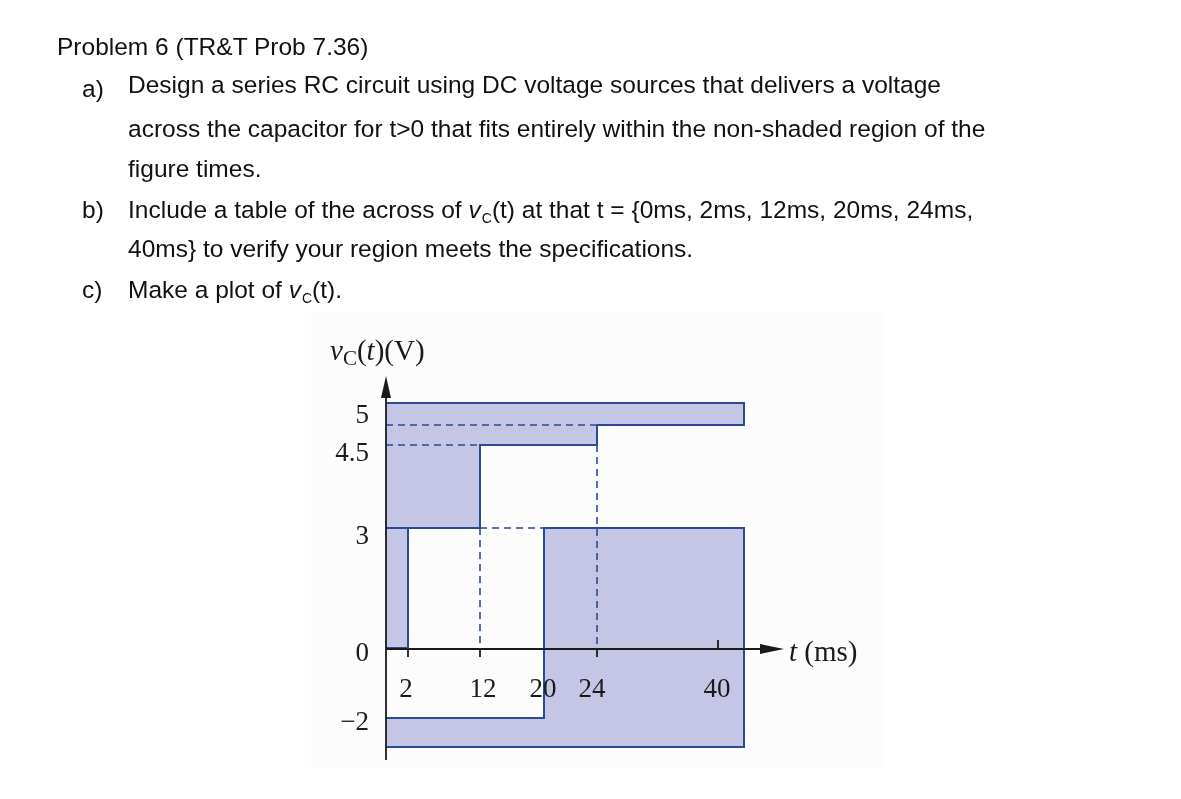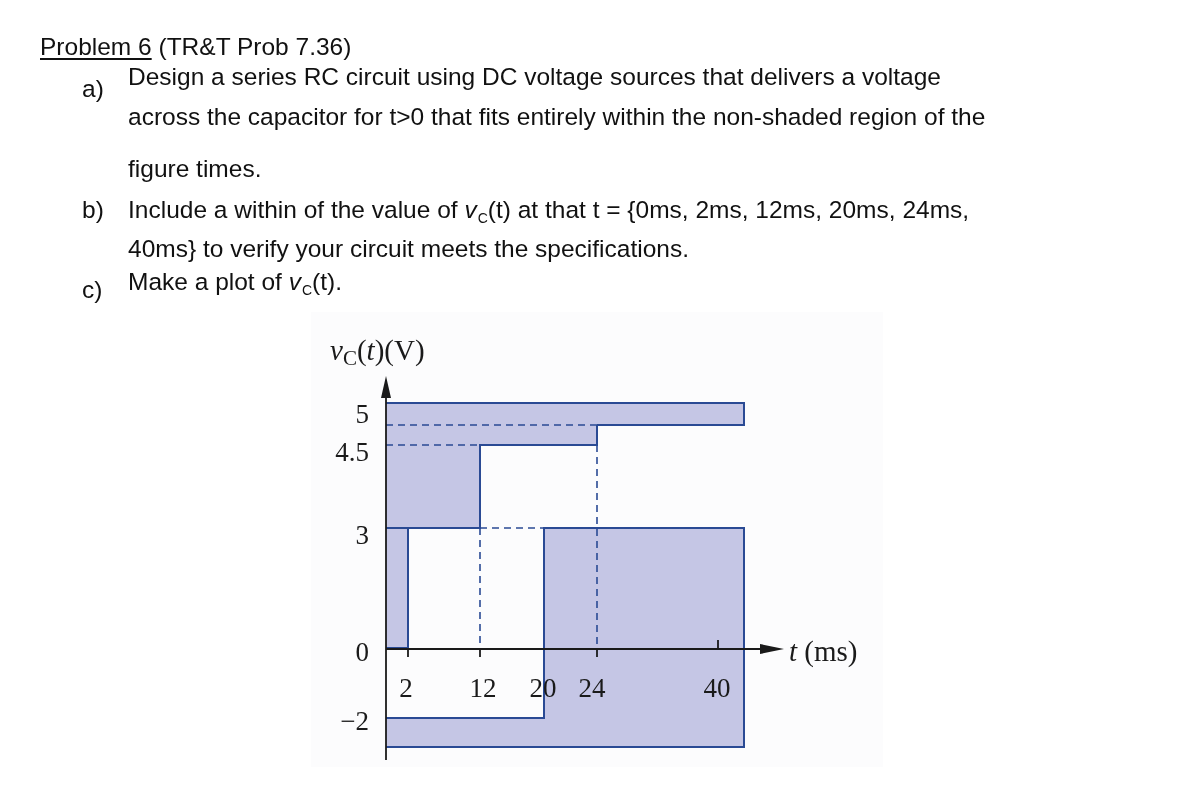--- a/index.html
+++ b/index.html
@@ -1,47 +1,47 @@
 <!DOCTYPE html>
 <html><head>
 <meta charset="utf-8">
 <style>
   html, body { margin:0; padding:0; background:#ffffff; }
   body { width:1181px; height:799px; position:relative; overflow:hidden;
          font-family:"Liberation Sans", sans-serif; color:#111; }
   .line { position:absolute; font-size:24.5px; line-height:34px; white-space:nowrap; }
   .title { left:40px; top:30px; }
-  .title .u { text-decoration:underline; text-underline-offset:3px; }
+  .title .u { text-underline-offset:3px;margin-left:17px; }
   .marker { position:absolute; left:82px; font-size:24.5px; line-height:34px; }
   .itext { position:absolute; left:128px; font-size:24.5px; line-height:34px; white-space:nowrap; }
   .v { font-style:italic; }
   sub.c { font-size:14px; font-style:normal; vertical-align:-5px; margin-left:1px; }
   .figure { position:absolute; left:311px; top:312px; width:572px; height:455px; background:#fcfcfd; }
   svg text { font-family:"Liberation Serif", serif; fill:#1a1a1a; }
 </style>
 </head>
 <body>
 
 <div class="line title">
   <span class="u">Problem 6</span><span> (TR&amp;T Prob 7.36)</span>
 </div>
 
 <div class="marker" style="top:72px;">a)</div>
-<div class="itext" style="top:60px;">Design a series RC circuit using DC voltage sources that delivers a voltage</div>
-<div class="itext" style="top:100px;">across the capacitor for t&gt;0 that fits entirely within the non-shaded region of the</div>
+<div class="itext" style="top:68px;">Design a series RC circuit using DC voltage sources that delivers a voltage</div>
+<div class="itext" style="top:112px;">across the capacitor for t&gt;0 that fits entirely within the non-shaded region of the</div>
 <div class="itext" style="top:152px;">figure times.</div>
 
 <div class="marker" style="top:193px;">b)</div>
 <div class="itext" style="top:193px;">
-  <span>Include a within of the value of </span><span class="v">v</span><sub class="c">C</sub><span>(t) at that t = {0ms, 2ms, 12ms, 20ms, 24ms,</span>
+  <span>Include a table of the across of </span><span class="v">v</span><sub class="c">C</sub><span>(t) at that t = {0ms, 2ms, 12ms, 20ms, 24ms,</span>
 </div>
-<div class="itext" style="top:232px;">40ms} to verify your circuit meets the specifications.</div>
+<div class="itext" style="top:232px;">40ms} to verify your region meets the specifications.</div>
 
 <div class="marker" style="top:273px;">c)</div>
-<div class="itext" style="top:265px;">
+<div class="itext" style="top:273px;">
   <span>Make a plot of </span><span class="v">v</span><sub class="c">C</sub><span>(t).</span>
 </div>
 
 <div class="figure">
   <svg width="572" height="455" viewBox="311 312 572 455" xmlns="http://www.w3.org/2000/svg">
     <g fill="#c5c6e5" stroke="none">
 
       <polygon points="386,403 744,403 744,425 597,425 597,445 480,445 480,528 386,528"></polygon>
 
       <polygon points="386,528 408,528 408,648 386,648"></polygon>

